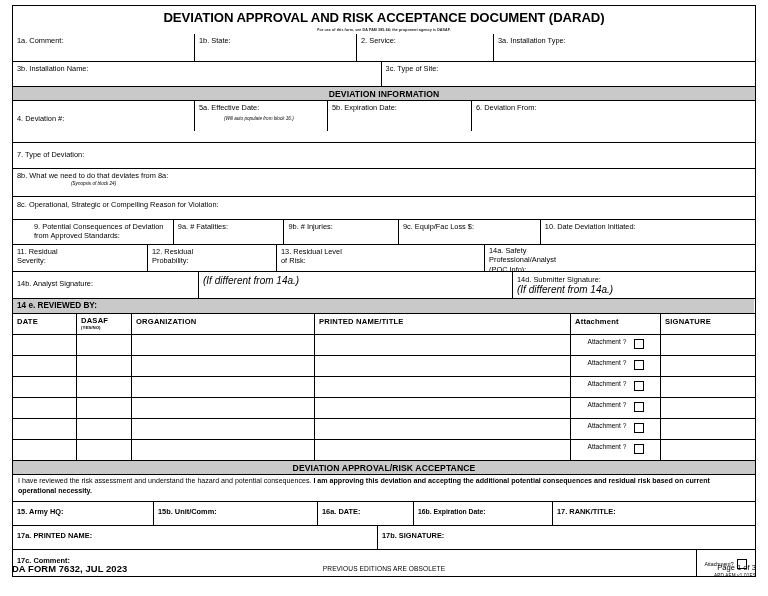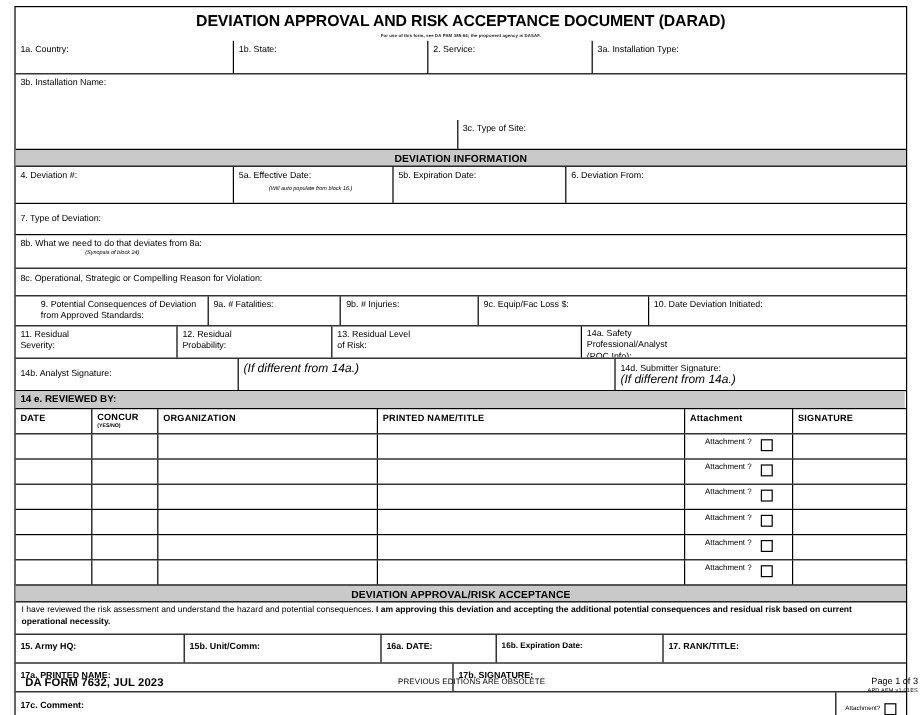--- a/index.html
+++ b/index.html
@@ -119,21 +119,21 @@
   .stmt {
     font-size: 7.1px;
     line-height: 9.6px;
     padding: 2px 4px 2px 5px;
   }
   .stmt b { font-weight: bold; }
 
   
   .footer {
     position: absolute;
-    left: 21px;
+    left: 12px;
     top: 563px;
     width: 744px;
     height: 26px;
   }
   .f-left {
     position: absolute; left: 0; top: 0;
     font-size: 9.4px; font-weight: bold;
     letter-spacing: 0.1px;
   }
   .f-mid {
@@ -156,46 +156,46 @@
   <div class="form">
 
     <div class="title-bar">
       <div class="title">DEVIATION APPROVAL AND RISK ACCEPTANCE DOCUMENT (DARAD)</div>
       <div class="subtitle">For use of this form, see DA PAM 385-64; the proponent agency is DASAF.</div>
     </div>
 
 
     <div class="row">
       <div class="cell" style="width:181px;height:27px;">
-        <div class="lbl">1a. Country:</div>
+        <div class="lbl">1a. Comment:</div>
       </div>
       <div class="cell bl" style="width:162px;height:27px;">
         <div class="lbl">1b. State:</div>
       </div>
       <div class="cell bl" style="width:137px;height:27px;">
         <div class="lbl">2. Service:</div>
       </div>
       <div class="cell bl" style="width:261px;height:27px;">
         <div class="lbl">3a. Installation Type:</div>
       </div>
     </div>
 
     <div class="row bt">
       <div class="cell" style="width:374px;height:24px;">
         <div class="lbl">3b. Installation Name:</div>
       </div>
-      <div class="cell bl" style="width:381px;height:24px;margin-top:38px;">
+      <div class="cell bl" style="width:381px;height:24px;">
         <div class="lbl">3c. Type of Site:</div>
       </div>
     </div>
 
     <div class="section-bar">DEVIATION INFORMATION</div>
 
     <div class="row">
-      <div class="cell" style="width:181px;height:30px;">
+      <div class="cell" style="width:181px;height:30px;margin-top:11px;">
         <div class="lbl">4. Deviation #:</div>
       </div>
       <div class="cell bl" style="width:133px;height:30px;">
         <div class="lbl">5a. Effective Date:</div>
         <div class="tiny" style="position:absolute;left:29px;top:15px;width:100px;">(Will auto populate from block 16.)</div>
       </div>
       <div class="cell bl" style="width:144px;height:30px;">
         <div class="lbl">5b. Expiration Date:</div>
       </div>
       <div class="cell bl" style="width:283px;height:30px;">
@@ -275,21 +275,21 @@
 
     <div class="row bt">
       <div class="cell" style="width:741px;height:14px;background:#c9c9c9;padding-top:2px;">
         <div class="lbl lbl-b" style="font-size:8.2px;">14 e.  REVIEWED BY:</div>
       </div>
     </div>
 
     <div class="row bt2">
       <div class="cell th" style="width:63px;height:20px;">DATE</div>
       <div class="cell bl th" style="width:55px;height:20px;padding-top:2px;">
-        <span>CONCUR</span>
+        <span>DASAF</span>
         <span class="th-sub">(YES/NO)</span>
       </div>
       <div class="cell bl th" style="width:183px;height:20px;">ORGANIZATION</div>
       <div class="cell bl th" style="width:256px;height:20px;">PRINTED NAME/TITLE</div>
       <div class="cell bl th" style="width:90px;height:20px;">Attachment</div>
       <div class="cell bl th" style="width:94px;height:20px;">SIGNATURE</div>
     </div>
 
     <div>
       <div class="row bt">

